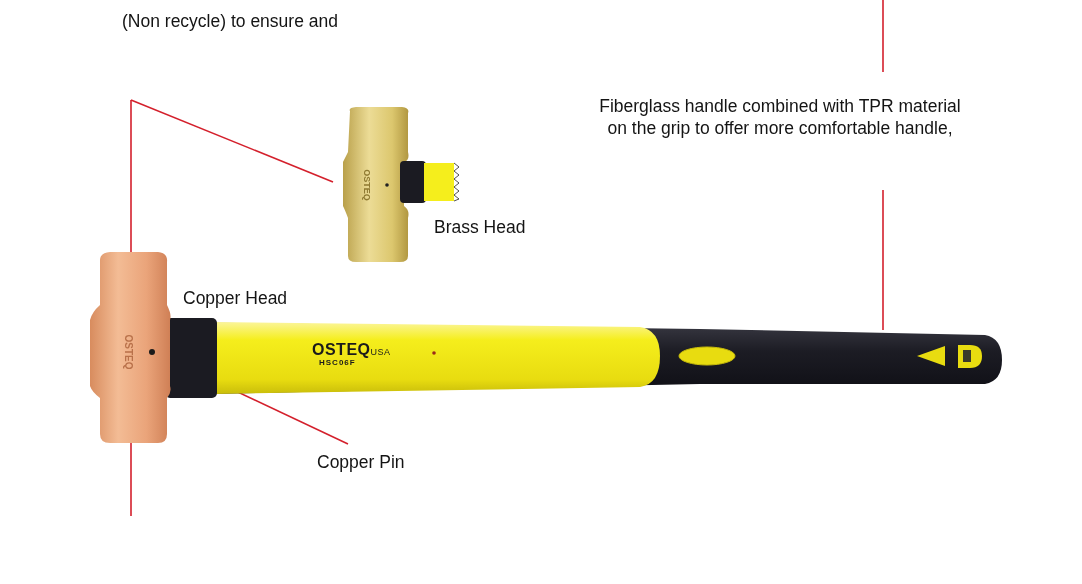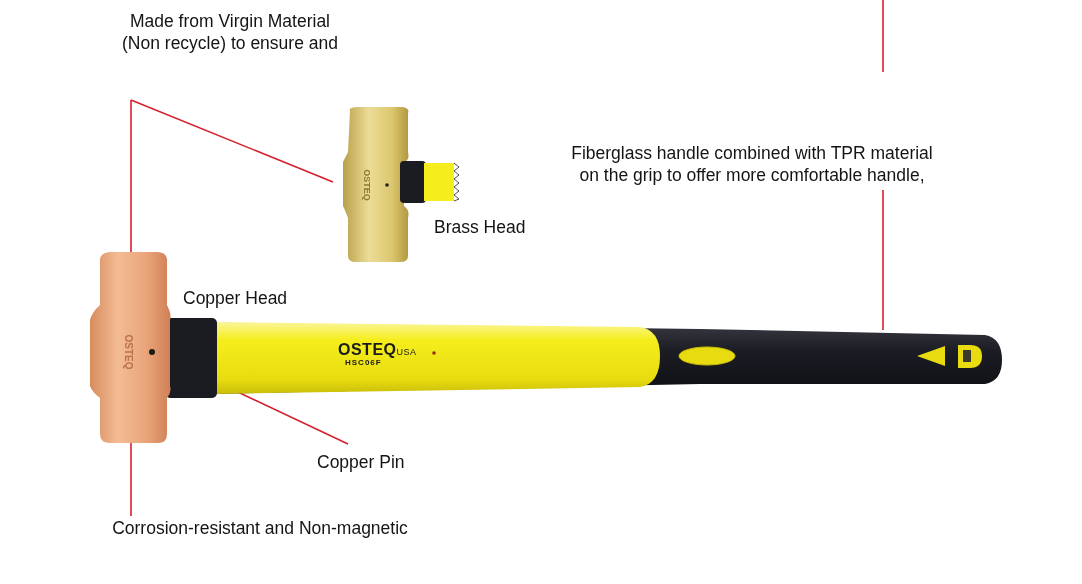--- a/index.html
+++ b/index.html
@@ -1,21 +1,21 @@
 <!DOCTYPE html>
 <html><head>
   <meta charset="utf-8">
   <style>
     html, body { margin: 0; padding: 0; background: #ffffff; }
     body { width: 1082px; height: 584px; position: relative; overflow: hidden;
            font-family: "Liberation Sans", sans-serif; color: #111; }
     .label { position: absolute; font-size: 17.5px; line-height: 22px; text-align: center; color: #141414; white-space: nowrap; }
     .label div { display: block; }
     svg.stage { position: absolute; left: 0; top: 0; }
-    .brand { position: absolute; font-family: "Liberation Sans", sans-serif; font-weight: bold; color: #1b1b1b; margin-left: 26px; }
+    .brand { position: absolute; font-family: "Liberation Sans", sans-serif; font-weight: bold; color: #1b1b1b; }
   </style>
 </head>
 <body>
 
 <svg class="stage" width="1082" height="584" viewBox="0 0 1082 584">
   <defs>
     <linearGradient id="copperGrad" x1="0" y1="0" x2="1" y2="0">
       <stop offset="0" stop-color="#d88c5e"></stop>
       <stop offset="0.35" stop-color="#f3bc95"></stop>
       <stop offset="0.7" stop-color="#eaa47a"></stop>
@@ -75,30 +75,28 @@
     <text x="125" y="352" font-size="10" font-weight="bold" fill="#b9714a" transform="rotate(90 125 352)" text-anchor="middle" font-family="Liberation Sans, sans-serif">OSTEQ</text>
   </g>
 </svg>
 
 <div class="brand" style="left:312px; top:341px; font-size:16px; letter-spacing:0.5px;">
   <span>OSTEQ</span><span style="font-size:9px; font-weight:normal;">USA</span>
 </div>
 <div class="brand" style="left:319px; top:358px; font-size:8px; letter-spacing:1px; font-weight:bold;">HSC06F</div>
 
 <div class="label" style="left:40px; top:10px; width:380px;">
-  <div>Made from Virgin Material</div>
   <div>(Non recycle) to ensure and</div>
 </div>
 
-<div class="label" style="left:512px; top:95px; width:480px;margin-top:47px;">
+<div class="label" style="left:540px; top:95px; width:480px;">
   <div>Fiberglass handle combined with TPR material</div>
   <div>on the grip to offer more comfortable handle,</div>
 </div>
 
 <div class="label" style="left:434px; top:216px;">Brass Head</div>
 
 <div class="label" style="left:183px; top:287px;">Copper Head</div>
 
 <div class="label" style="left:317px; top:451px;">Copper Pin</div>
 
 <div class="label" style="left:60px; top:517px; width:400px;">
-  <div>Corrosion-resistant and Non-magnetic</div>
 </div>
 
 </body></html>

